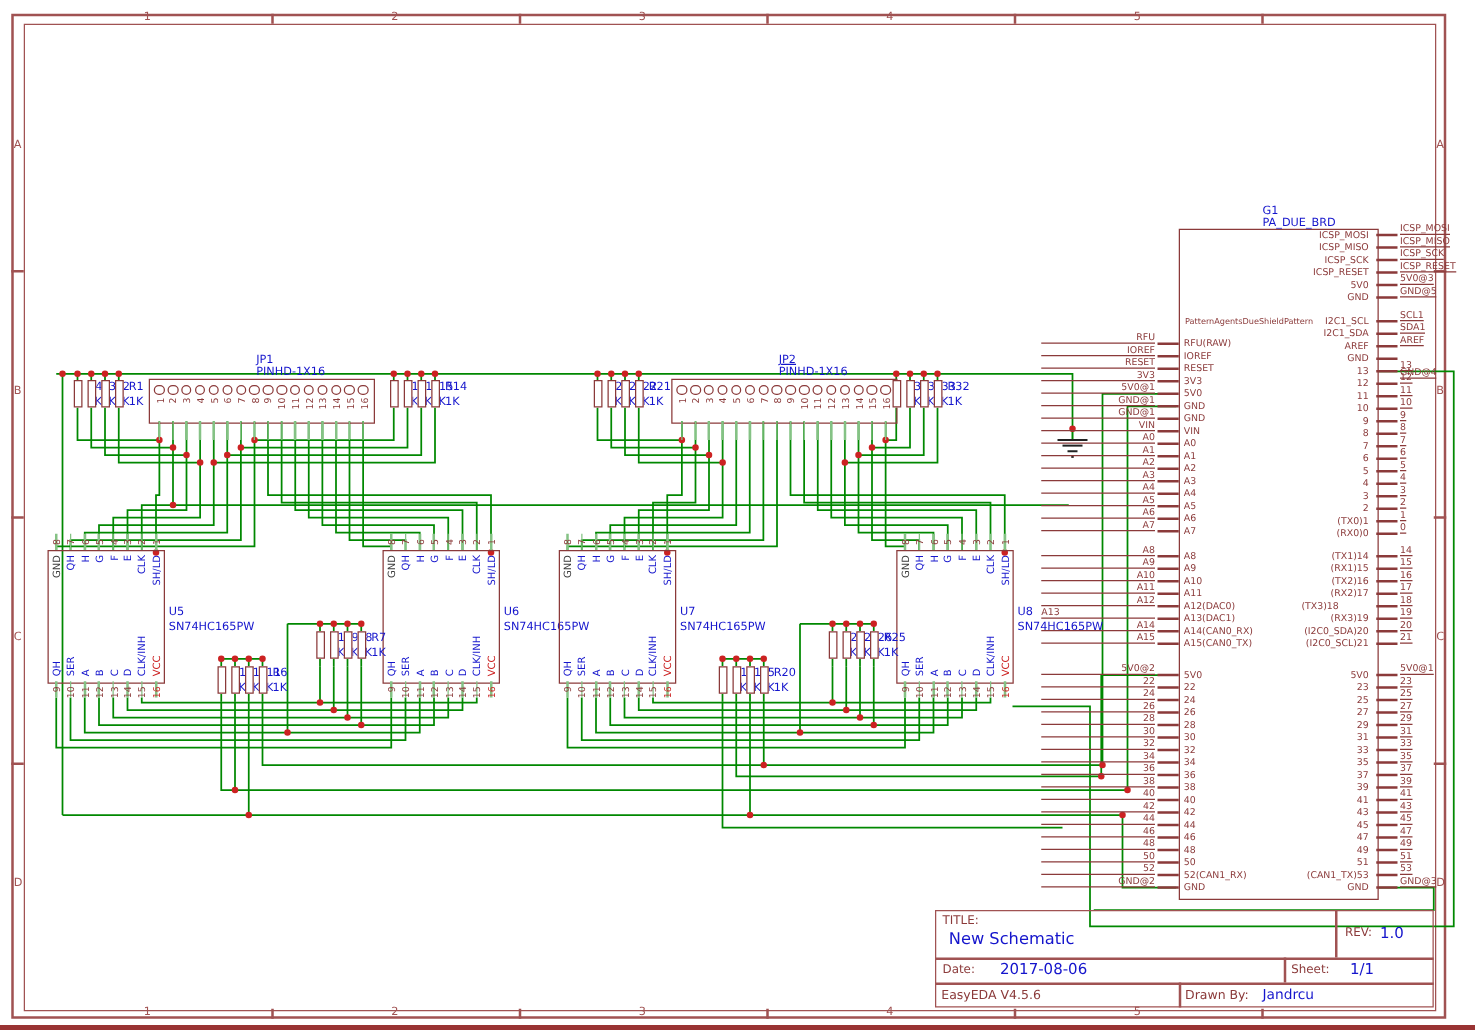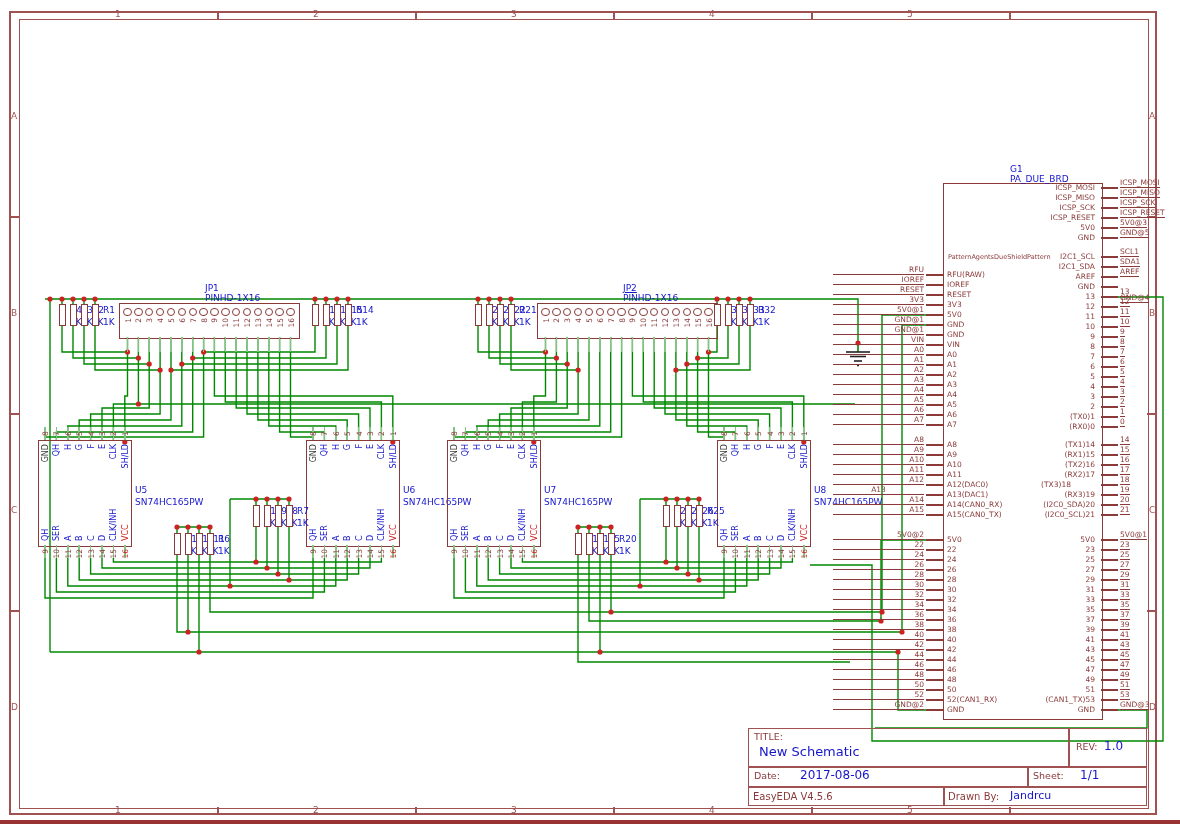--- a/index.html
+++ b/index.html
@@ -788,21 +788,21 @@
     <div class="g1-stub" style="left: 926px; top: 464.4px; position: absolute;"></div>
     <div class="abs g1-txt g1-ext" style="left: 833px; top: 455px; width: 91px; text-align: right; position: absolute;">A10</div>
     <div class="abs g1-txt" style="left: 947px; top: 460px; position: absolute;">A10</div>
     <div class="g1-stub" style="left: 926px; top: 474.4px; position: absolute;"></div>
     <div class="abs g1-txt g1-ext" style="left: 833px; top: 465px; width: 91px; text-align: right; position: absolute;">A11</div>
     <div class="abs g1-txt" style="left: 947px; top: 470px; position: absolute;">A11</div>
     <div class="g1-stub" style="left: 926px; top: 484.4px; position: absolute;"></div>
     <div class="abs g1-txt g1-ext" style="left: 833px; top: 475px; width: 91px; text-align: right; position: absolute;">A12</div>
     <div class="abs g1-txt" style="left: 947px; top: 480px; position: absolute;">A12(DAC0)</div>
     <div class="g1-stub" style="left: 926px; top: 494.4px; position: absolute;"></div>
-    <div class="abs g1-txt g1-ext" style="left: 833px; top: 485px; width: 91px; text-align: center; position: absolute;">A13</div>
+    <div class="abs g1-txt g1-ext" style="left: 833px; top: 485px; width: 91px; text-align: left; position: absolute;">A13</div>
     <div class="abs g1-txt" style="left: 947px; top: 490px; position: absolute;">A13(DAC1)</div>
     <div class="g1-stub" style="left: 926px; top: 504.4px; position: absolute;"></div>
     <div class="abs g1-txt g1-ext" style="left: 833px; top: 495px; width: 91px; text-align: right; position: absolute;">A14</div>
     <div class="abs g1-txt" style="left: 947px; top: 500px; position: absolute;">A14(CAN0_RX)</div>
     <div class="g1-stub" style="left: 926px; top: 514.4px; position: absolute;"></div>
     <div class="abs g1-txt g1-ext" style="left: 833px; top: 505px; width: 91px; text-align: right; position: absolute;">A15</div>
     <div class="abs g1-txt" style="left: 947px; top: 510px; position: absolute;">A15(CAN0_TX)</div>
     <div class="g1-stub" style="left: 926px; top: 539.4px; position: absolute;"></div>
     <div class="abs g1-txt g1-ext" style="left: 833px; top: 530px; width: 91px; text-align: right; position: absolute;">5V0@2</div>
     <div class="abs g1-txt" style="left: 947px; top: 535px; position: absolute;">5V0</div>

